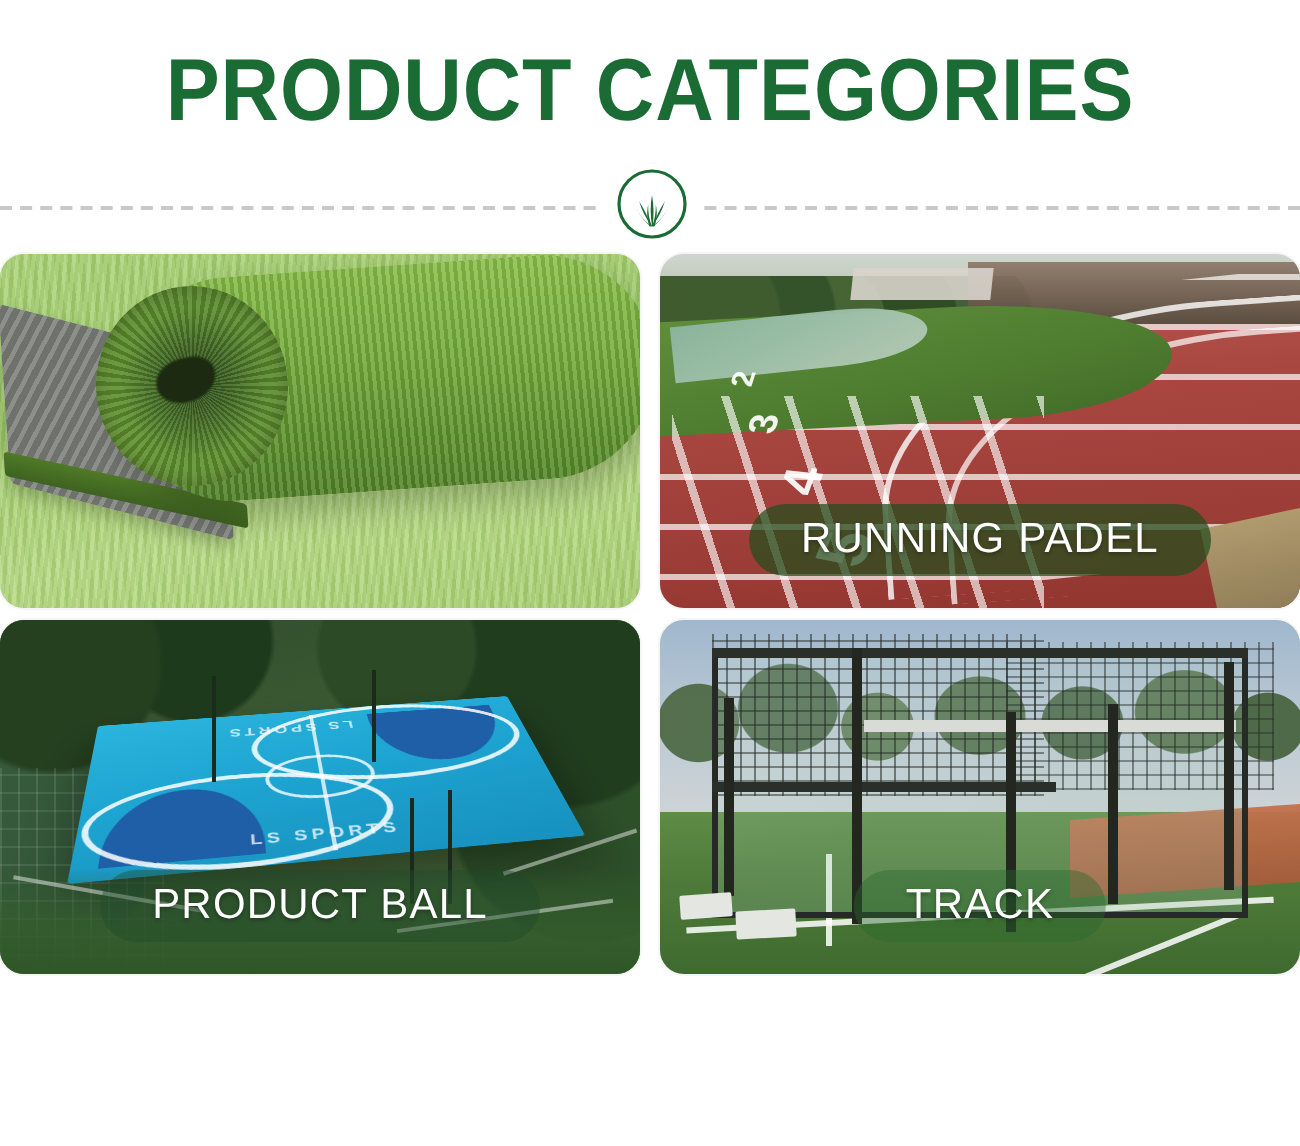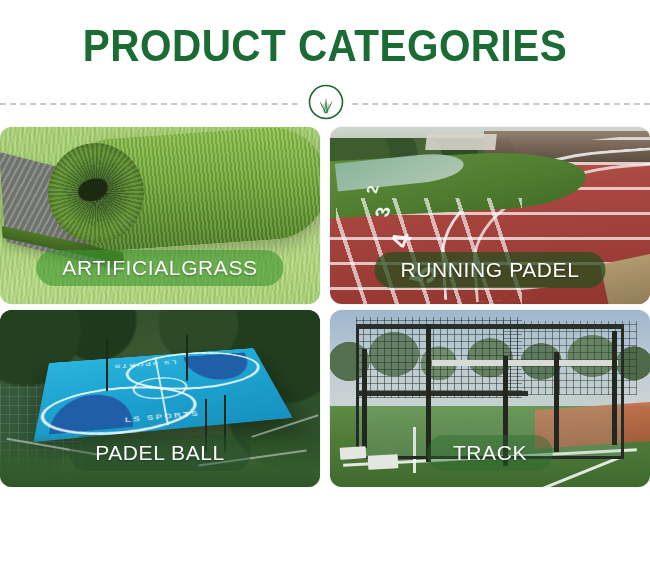--- a/index.html
+++ b/index.html
@@ -462,21 +462,20 @@
 
   <div class="card">
     <div class="card-art">
       <div class="grass-bg"></div>
       <div class="grass-backing"></div>
       <div class="grass-backing-edge"></div>
       <div class="grass-roll"></div>
       <div class="grass-roll-end"></div>
       <div class="grass-roll-hole"></div>
     </div>
-    <div class="card-label label-grass">ARTIFICIALGRASS</div>
   </div>
 
   <div class="card">
     <div class="card-art">
       <div class="track-sky"></div>
       <div class="track-trees"></div>
       <div class="track-buildings"></div>
       <div class="track-bldg-roof"></div>
       <div class="track-surface"></div>
       <div class="track-lanes"></div>
@@ -518,21 +517,21 @@
       </div>
       <div class="bb-pole" style="left:33%; top:16%; height:30%;"></div>
       <div class="bb-pole" style="left:58%; top:14%; height:26%;"></div>
       <div class="bb-pole" style="left:64%; top:50%; height:30%;"></div>
       <div class="bb-pole" style="left:70%; top:48%; height:32%;"></div>
       <div class="bb-turf"></div>
       <div class="bb-turf-line" style="left:2%; bottom:22%; width:30%; transform: rotate(10deg);"></div>
       <div class="bb-turf-line" style="right:4%; bottom:16%; width:34%; transform: rotate(-8deg);"></div>
       <div class="bb-turf-line" style="right:0%; bottom:34%; width:22%; transform: rotate(-18deg);"></div>
     </div>
-    <div class="card-label label-basket">PADEL BALL</div>
+    <div class="card-label label-basket">PRODUCT BALL</div>
   </div>
 
   <div class="card">
     <div class="card-art">
       <div class="pd-sky"></div>
       <div class="pd-trees"></div>
       <div class="pd-ground"></div>
       <div class="pd-clay"></div>
 
       <div class="pd-court-line" style="left:4%; bottom:16%; width:92%; height:3px; transform: rotate(-3deg);"></div>

